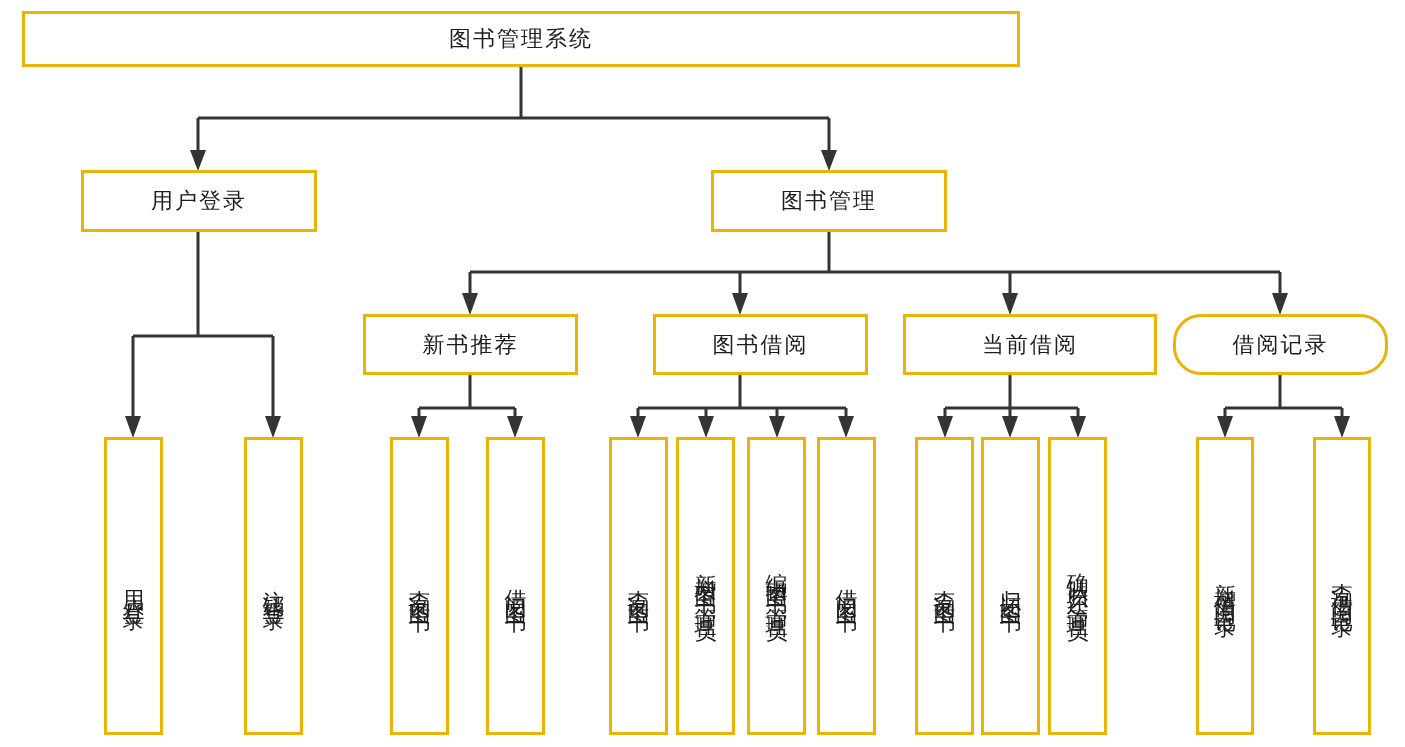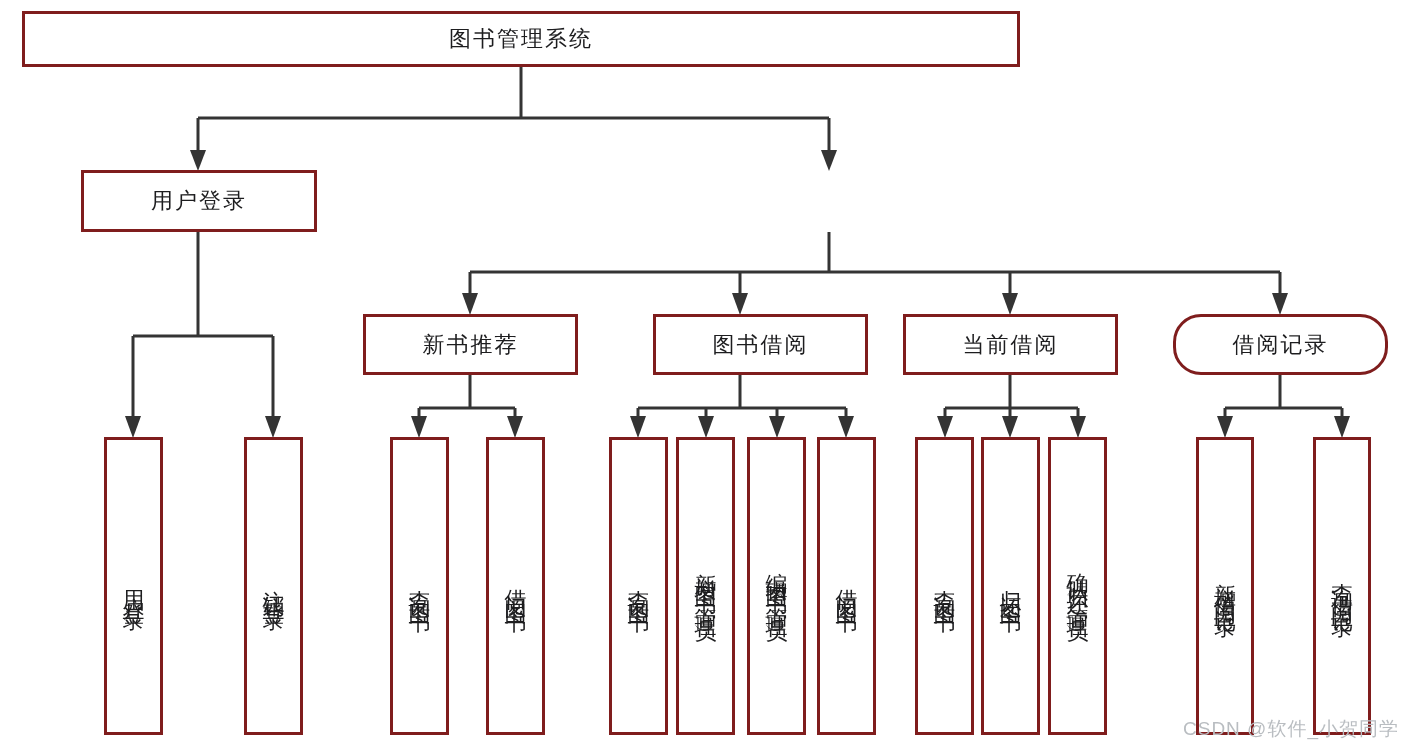--- a/index.html
+++ b/index.html
@@ -19,21 +19,21 @@
     position: absolute;
     left: 0;
     top: 0;
     width: 1405px;
     height: 747px;
     pointer-events: none;
   }
   .box {
     position: absolute;
     box-sizing: border-box;
-    border: 3px solid #7f1d1d;
+    border: 3px solid #eab308;
     background: #ffffff;
     display: flex;
     align-items: center;
     justify-content: center;
     color: #1d1d1f;
   }
   .hlabel {
     font-size: 22px;
     letter-spacing: 2px;
     white-space: nowrap;
@@ -45,21 +45,21 @@
     letter-spacing: 7px;
     line-height: 1;
     white-space: nowrap;
   }
   
   .n-root            { left: 22px;   top: 11px;  width: 998px; height: 56px; }
   .n-user-login      { left: 81px;   top: 170px; width: 236px; height: 62px; }
   .n-book-mgmt       { left: 711px;  top: 170px; width: 236px; height: 62px; }
   .n-new-book        { left: 363px;  top: 314px; width: 215px; height: 61px; }
   .n-book-borrow     { left: 633px;  top: 314px; width: 215px; height: 61px; margin-left: 20px; }
-  .n-current-borrow  { left: 903px;  top: 314px; width: 215px; height: 61px; }
+  .n-current-borrow  { left: 903px;  top: 314px; width: 254px; height: 61px; }
   .n-borrow-records  { left: 1173px; top: 314px; width: 215px; height: 61px; border-radius: 28px; }
   .leaf              { top: 437px; height: 298px; width: 59px; }
   .l-1  { left: 104px; }
   .l-2  { left: 244px; }
   .l-3  { left: 390px; }
   .l-4  { left: 486px; }
   .l-5  { left: 609px; }
   .l-6  { left: 676px; }
   .l-7  { left: 747px; }
   .l-8  { left: 817px; }
@@ -123,20 +123,23 @@
     </g>
   </svg>
 
   <div class="box n-root">
     <span class="hlabel">图书管理系统</span>
   </div>
 
   <div class="box n-user-login">
     <span class="hlabel">用户登录</span>
   </div>
+  <div class="box n-book-mgmt">
+    <span class="hlabel">图书管理</span>
+  </div>
 
   <div class="box n-new-book">
     <span class="hlabel">新书推荐</span>
   </div>
   <div class="box n-book-borrow">
     <span class="hlabel">图书借阅</span>
   </div>
   <div class="box n-current-borrow">
     <span class="hlabel">当前借阅</span>
   </div>
@@ -177,15 +180,14 @@
   <div class="box leaf l-11">
     <span class="vlabel">确认归还（管理员）</span>
   </div>
   <div class="box leaf l-12">
     <span class="vlabel">新增借阅记录</span>
   </div>
   <div class="box leaf l-13">
     <span class="vlabel">查询借阅记录</span>
   </div>
 
-  <div class="watermark">CSDN @软件_小贺同学</div>
 
 </div>
 
 </body></html>

